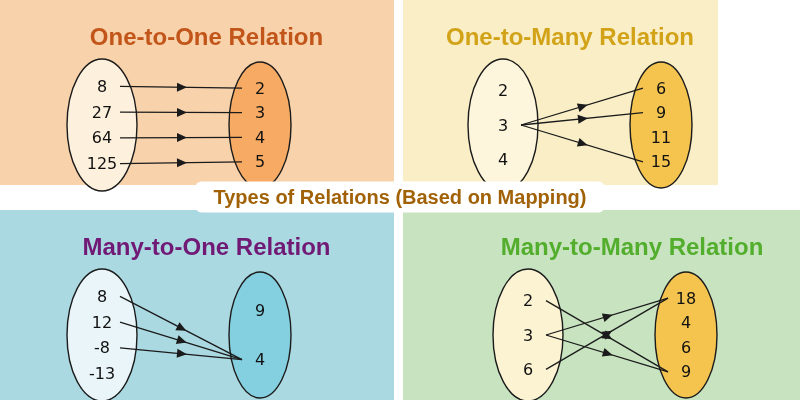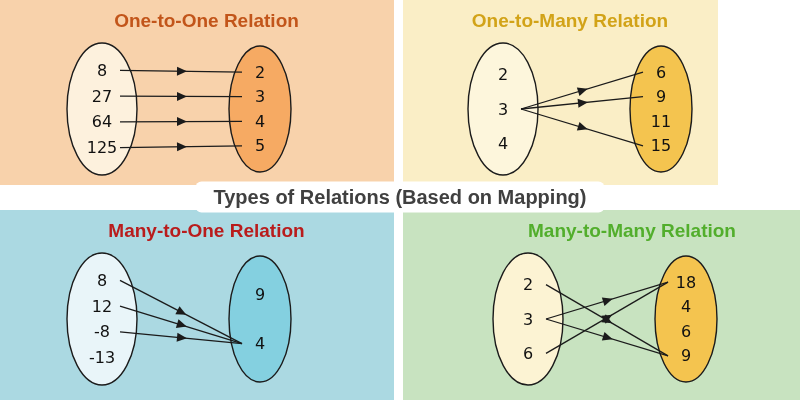--- a/index.html
+++ b/index.html
@@ -3,26 +3,26 @@
 <meta charset="utf-8">
 <style>
   html,body{margin:0;padding:0;}
   body{font-family:"Liberation Sans","DejaVu Sans",sans-serif;background:#ffffff;}
   #stage{position:relative;width:800px;height:400px;background:#ffffff;overflow:hidden;}
   .panel{position:absolute;box-sizing:border-box;}
   .panel-tl{left:0;top:0;width:394px;height:185px;}
   .panel-tr{left:403px;top:0;width:315px;height:185px;}
   .panel-bl{left:0;top:210px;width:394px;height:190px;}
   .panel-br{left:403px;top:210px;width:439px;height:190px;}
-  .panel-title{text-align:center;font-weight:bold;font-size:19px;padding-top:8px;height:26px;line-height:26px;margin-left:19px;}
+  .panel-title{text-align:center;font-weight:bold;font-size:24px;padding-top:24px;height:26px;line-height:26px;margin-left:19px;}
   .diagram{display:block;margin:0 auto;}
   svg text{font-family:"DejaVu Sans","Liberation Sans",sans-serif;font-size:16px;fill:#111111;}
   .banner{position:absolute;left:50%;top:197px;transform:translate(-50%,-50%);
           background:#ffffff;padding:4px 18px;border-radius:6px;z-index:5;
-          font-weight:bold;font-size:20px;color:#404040;white-space:nowrap;}
+          font-weight:bold;font-size:20px;color:#a16207;white-space:nowrap;}
 </style>
 </head>
 <body>
 
 <div id="stage">
 
   <div class="panel panel-tl" style="background: rgb(248, 210, 171);">
     <div class="panel-title" style="color: rgb(194, 85, 26);">One-to-One Relation</div>
     <svg class="diagram" width="390" height="150" viewBox="0 0 390 150">
         <ellipse cx="100" cy="75" rx="35" ry="66" fill="#fdf1dd" stroke="#1b1b1b" stroke-width="1.4"></ellipse>
@@ -61,21 +61,21 @@
         <line x1="118" y1="75" x2="240" y2="38.144999999999996" stroke="#1b1b1b" stroke-width="1.3"></line>
         <polygon points="-4,-4.5 6,0 -4,4.5" transform="translate(179,56.5725) rotate(-16.809050262923982)" fill="#1b1b1b"></polygon>
         <line x1="118" y1="75" x2="240" y2="62.715" stroke="#1b1b1b" stroke-width="1.3"></line>
         <polygon points="-4,-4.5 6,0 -4,4.5" transform="translate(179,68.8575) rotate(-5.750114356099427)" fill="#1b1b1b"></polygon>
         <line x1="118" y1="75" x2="240" y2="111.855" stroke="#1b1b1b" stroke-width="1.3"></line>
         <polygon points="-4,-4.5 6,0 -4,4.5" transform="translate(179,93.42750000000001) rotate(16.809050262923982)" fill="#1b1b1b"></polygon>
       </svg>
   </div>
 
   <div class="panel panel-bl" style="background: rgb(171, 217, 226);">
-    <div class="panel-title" style="color: #b91c1c;">Many-to-One Relation</div>
+    <div class="panel-title" style="color: #701a75;">Many-to-One Relation</div>
     <svg class="diagram" width="390" height="150" viewBox="0 0 390 150">
         <ellipse cx="100" cy="75" rx="35" ry="66" fill="#e9f5f9" stroke="#1b1b1b" stroke-width="1.4"></ellipse>
         <ellipse cx="258" cy="75" rx="31" ry="63" fill="#84d0e0" stroke="#1b1b1b" stroke-width="1.4"></ellipse>
         <text x="100" y="36.39" text-anchor="middle" dominant-baseline="central">8</text>
         <text x="100" y="62.129999999999995" text-anchor="middle" dominant-baseline="central">12</text>
         <text x="100" y="87.87" text-anchor="middle" dominant-baseline="central">-8</text>
         <text x="100" y="113.61" text-anchor="middle" dominant-baseline="central">-13</text>
         <text x="258" y="50.43" text-anchor="middle" dominant-baseline="central">9</text>
         <text x="258" y="99.57000000000001" text-anchor="middle" dominant-baseline="central">4</text>
         <line x1="118" y1="36.39" x2="240" y2="99.57000000000001" stroke="#1b1b1b" stroke-width="1.3"></line>

